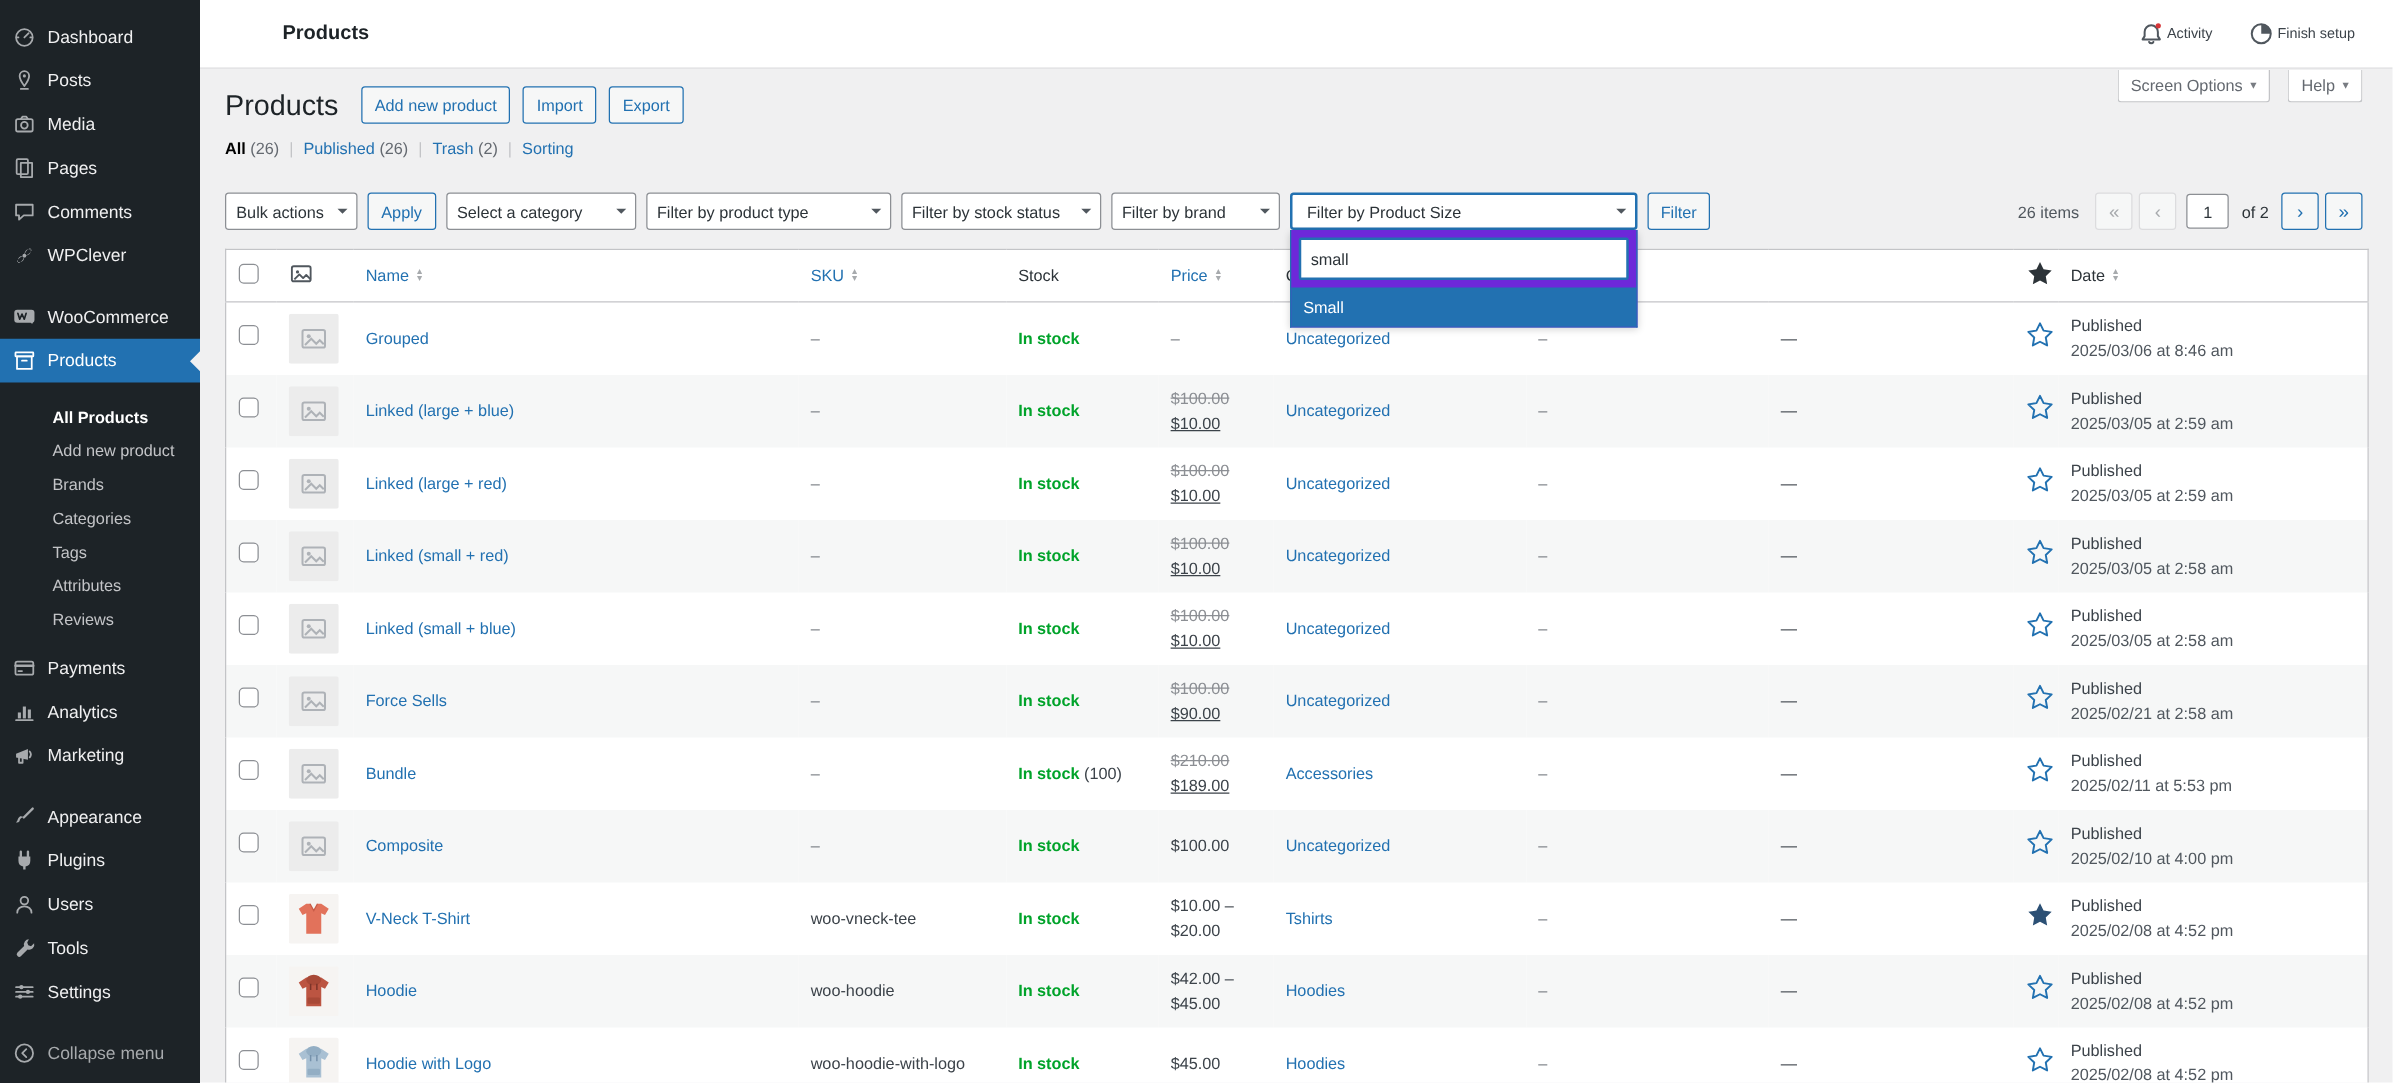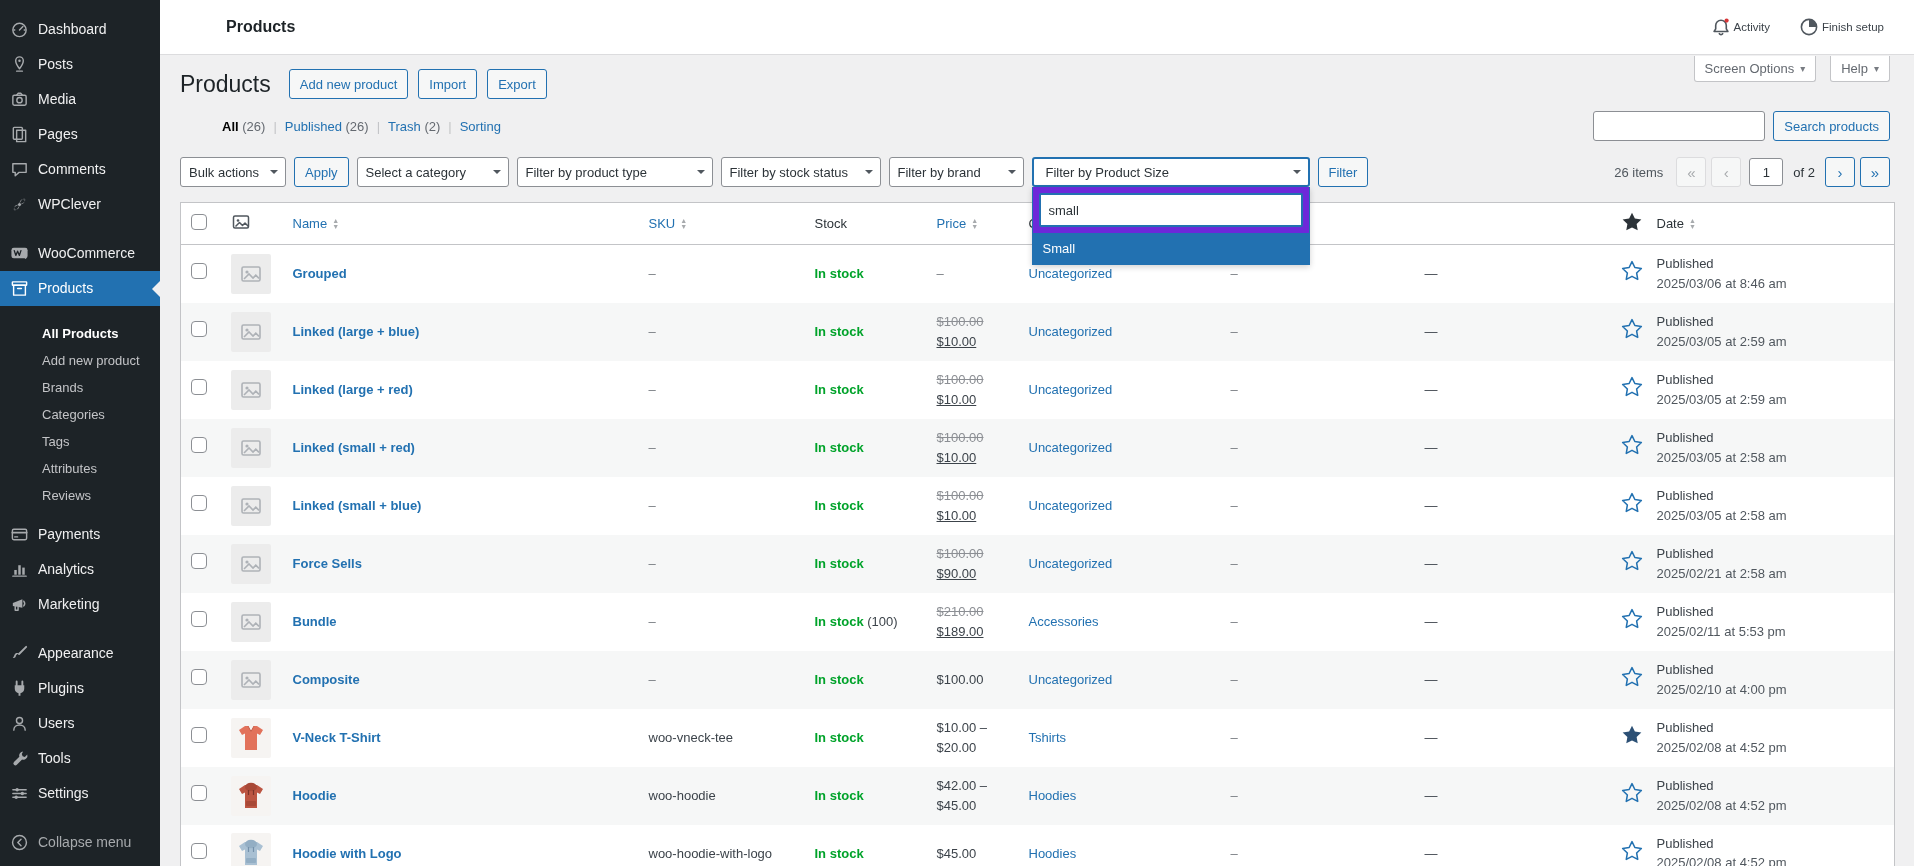--- a/index.html
+++ b/index.html
@@ -57,31 +57,31 @@
   .heading-row { display:flex; align-items:center; gap:10px; }
   .page-title { font-size:23px; font-weight:400; color:#1d2327; margin-right:8px; }
   .btn {
     display:inline-flex; align-items:center; justify-content:center; height:30px; padding:0 10px;
     border:1px solid var(--accent,#2271b1); border-radius:3px; background:#f6f7f7;
     color:var(--accent,#2271b1); font-size:13px; cursor:pointer; white-space:nowrap;
     font-family:inherit;
   }
 
   .views-row { display:flex; align-items:center; margin-top:12px; }
-  .views { display:flex; align-items:center;margin-left:42px; }
+  .views { display:flex; align-items:center; }
   .view { white-space:nowrap; }
   .view + .view::before { content:"|"; color:#c3c4c7; margin:0 8px; }
   .view a { color:var(--accent,#2271b1); cursor:pointer; }
   .view.current a { color:#000; font-weight:700; }
   .count { color:#646970; }
   .search-box { margin-left:auto; display:flex; gap:8px; align-items:center; }
   .search-input { width:172px; height:30px; border:1px solid #8c8f94; border-radius:3px; background:#fff; padding:0 8px; font:inherit; }
 
   
-  .toolbar { display:flex; align-items:flex-start; gap:8px; margin-top:16px; position:relative; }
+  .toolbar { display:flex; align-items:flex-start; gap:8px; margin-top:28px; position:relative; }
   .fake-select {
     height:30px; background:#fff; border:1px solid #8c8f94; border-radius:3px;
     display:flex; align-items:center; padding:0 24px 0 8px; position:relative;
     color:#2c3338; cursor:pointer; white-space:nowrap; overflow:hidden;
   }
   .select-caret {
     position:absolute; right:7px; top:50%; margin-top:-2px;
     width:0; height:0; border:4px solid transparent; border-top-color:#50575e;
   }
   .w-bulk{width:106px} .w-cat{width:152px} .w-ptype{width:196px} .w-pstock{width:160px}
@@ -124,21 +124,21 @@
     font-weight:400; color:#2c3338; vertical-align:middle;
   }
   .sort-link { color:var(--accent,#2271b1); cursor:pointer; display:inline-flex; align-items:center; }
   .sort-link.dark { color:#2c3338; }
   .sort-arrows { display:inline-flex; flex-direction:column; margin-left:5px; font-size:7px; line-height:0.8; color:#a7aaad; }
   .list-table tbody td { padding:8px 10px; height:58px; vertical-align:middle; line-height:1.5; }
   .list-table tbody tr.alt { background:#f6f7f7; }
   .checkbox { display:inline-block; width:16px; height:16px; border:1px solid #8c8f94; border-radius:4px; background:#fff; cursor:pointer; }
   .thumb { display:block; width:40px; height:40px; cursor:pointer; }
   .thumb svg { display:block; width:40px; height:40px; border-radius:2px; }
-  .row-title { color:var(--accent,#2271b1); font-weight:700; cursor:pointer;margin-top:24px; }
+  .row-title { color:var(--accent,#2271b1); font-weight:400; cursor:pointer;margin-top:24px; }
   .cat-link { color:var(--accent,#2271b1); cursor:pointer; }
   .dash { color:#787c82; }
   .brand-dash { color:#3c434a; }
   .sku { color:#3c434a; }
   .instock { color:var(--in-stock,#00a32a); font-weight:700; }
   .stock-extra { color:#3c434a; }
   .price-del { text-decoration:line-through; color:#8c8f94; }
   .price-ins { text-decoration:underline; color:#3c434a; }
   .price-plain { color:#3c434a; }
   .price-dash { color:#787c82; }
@@ -373,24 +373,20 @@
       <button class="btn" data-name="import-button">Import</button>
       <button class="btn" data-name="export-button">Export</button>
     </div>
 
     <div class="views-row">
       <div class="views" data-name="view-filters">
         <span class="view current" data-name="view-all"><a>All</a> <span class="count">(26)</span></span>
         <span class="view" data-name="view-published"><a>Published</a> <span class="count">(26)</span></span>
         <span class="view" data-name="view-trash"><a>Trash</a> <span class="count">(2)</span></span>
         <span class="view" data-name="view-sorting"><a>Sorting</a></span>
-      </div>
-      <div class="search-box" data-name="search-box">
-        <input class="search-input" data-name="search-products-input" value="" style="">
-        <button class="btn" data-name="search-products-button">Search products</button>
       </div>
     </div>
 
     <div class="toolbar" data-name="table-toolbar">
       <div class="fake-select w-bulk" data-name="bulk-actions-select">
         <span>Bulk actions</span>
           <span class="select-caret" data-name="chevron-down-icon"></span>
       </div>
       <button class="btn" data-name="apply-button">Apply</button>
       <div class="fake-select w-cat" data-name="category-filter-select">

